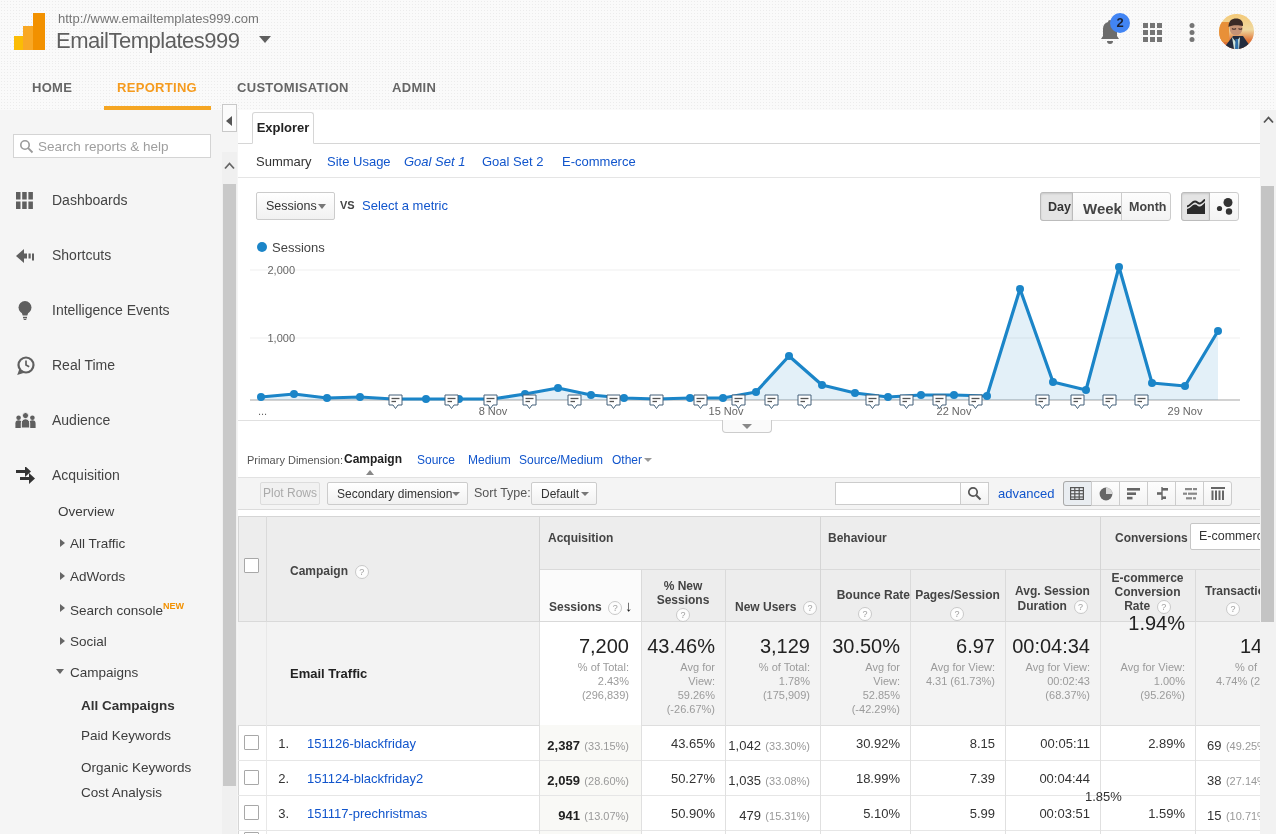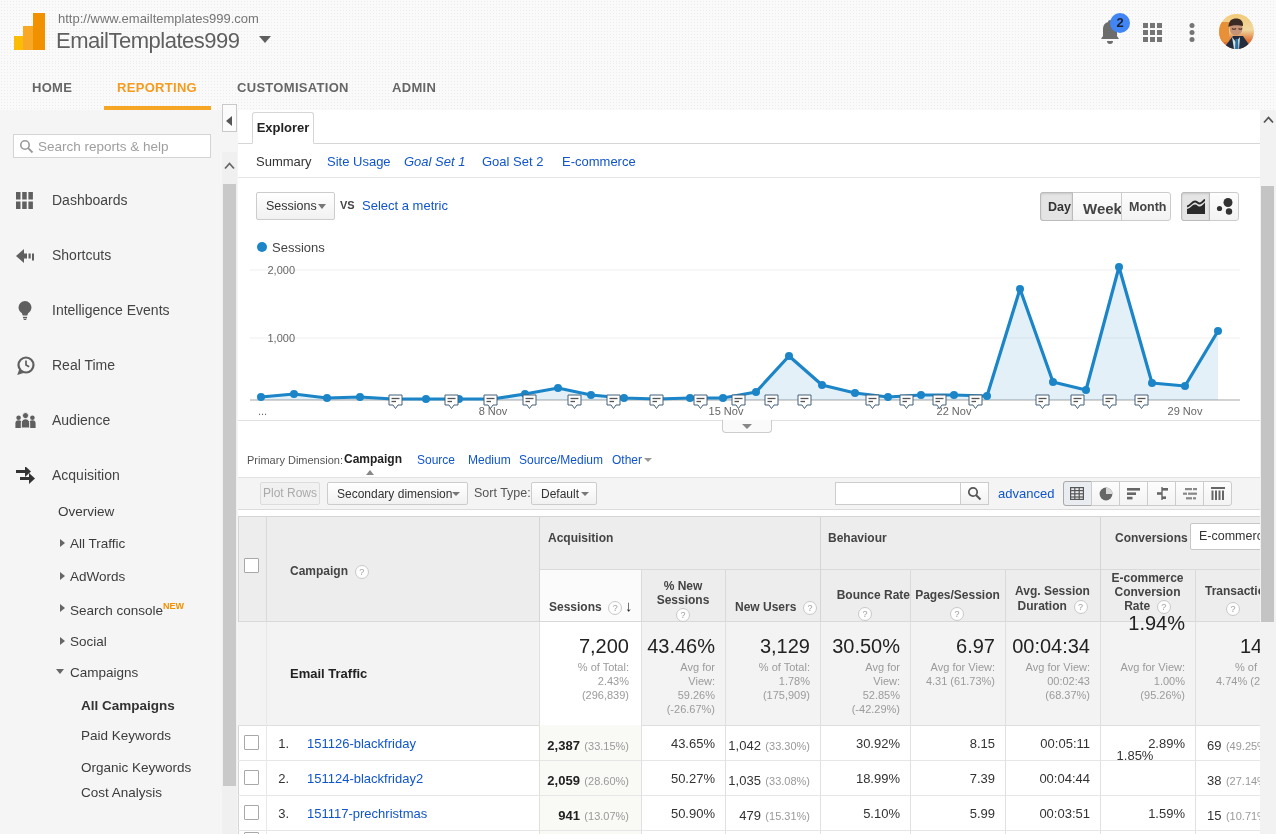--- a/index.html
+++ b/index.html
@@ -532,21 +532,21 @@
 
   <div class="cb" style="left:6px;top:660px;"></div>
   <div class="abs" style="left:33px;top:661px;width:18px;text-align:right;font-size:13px;color:#333;">2.</div>
   <div class="abs rowlink" style="left:69px;top:661px;">151124-blackfriday2</div>
   <div class="abs" style="left:291px;top:661px;width:100px;text-align:right;"><span class="cellnum">2,059</span> <span class="pct">(28.60%)</span></div>
   <div class="abs" style="left:377px;top:661px;width:100px;text-align:right;font-size:13px;color:#333;">50.27%</div>
   <div class="abs" style="left:472px;top:661px;width:100px;text-align:right;"><span style="font-size:13px;color:#333;">1,035</span> <span class="pct">(33.08%)</span></div>
   <div class="abs" style="left:562px;top:661px;width:100px;text-align:right;font-size:13px;color:#333;">18.99%</div>
   <div class="abs" style="left:657px;top:661px;width:100px;text-align:right;font-size:13px;color:#333;">7.39</div>
   <div class="abs" style="left:752px;top:661px;width:100px;text-align:right;font-size:13px;color:#333;">00:04:44</div>
-  <div class="abs" style="left:847px;top:638px;width:100px;text-align:center;font-size:13px;color:#333;">1.85%</div>
+  <div class="abs" style="left:847px;top:679px;width:100px;text-align:left;font-size:13px;color:#333;">1.85%</div>
   <div class="abs" style="left:969px;top:661px;white-space:nowrap;"><span style="font-size:13px;color:#333;">38</span> <span class="pct">(27.14%)</span></div>
 
   <div class="cb" style="left:6px;top:695px;"></div>
   <div class="abs" style="left:302px;top:721px;width:101px;height:3px;background:#f9f9f6;"></div>
   <div class="cb" style="left:6px;top:722px;"></div>
   <div class="abs" style="left:33px;top:696px;width:18px;text-align:right;font-size:13px;color:#333;">3.</div>
   <div class="abs rowlink" style="left:69px;top:696px;">151117-prechristmas</div>
   <div class="abs" style="left:291px;top:696px;width:100px;text-align:right;"><span class="cellnum">941</span> <span class="pct">(13.07%)</span></div>
   <div class="abs" style="left:377px;top:696px;width:100px;text-align:right;font-size:13px;color:#333;">50.90%</div>
   <div class="abs" style="left:472px;top:696px;width:100px;text-align:right;"><span style="font-size:13px;color:#333;">479</span> <span class="pct">(15.31%)</span></div>

